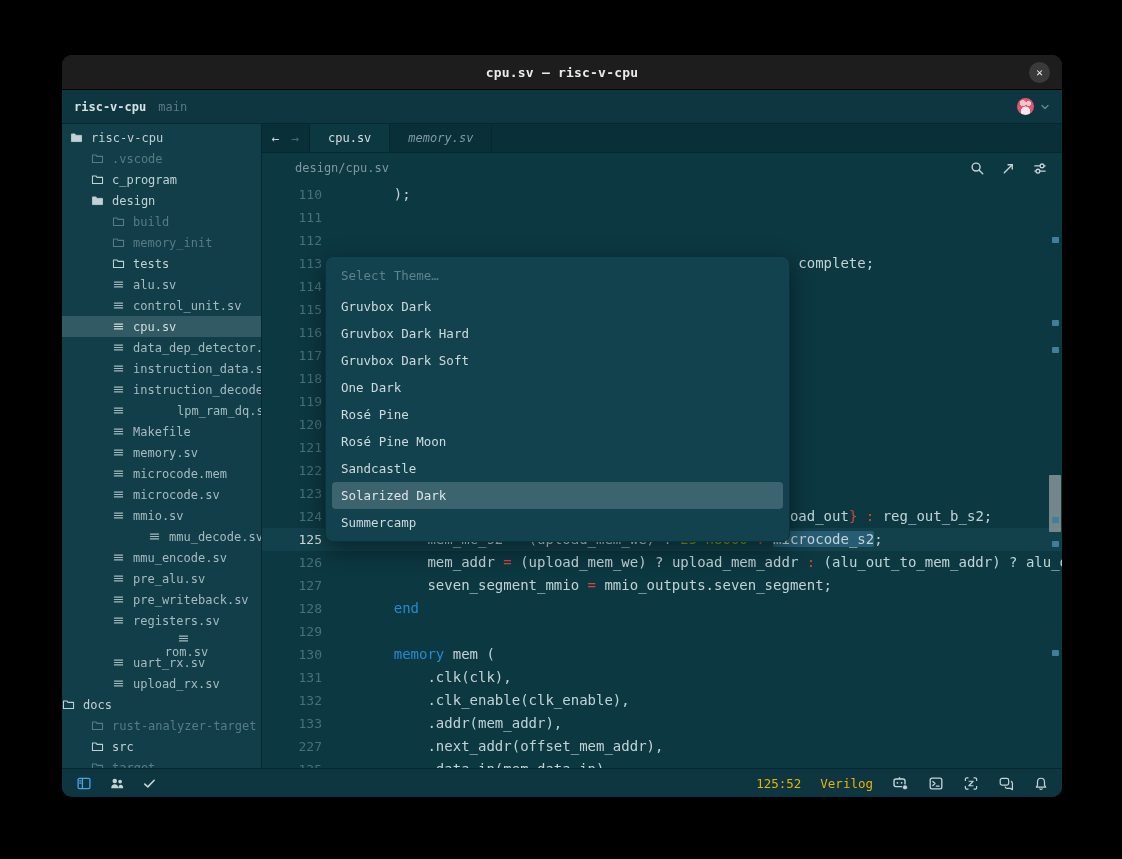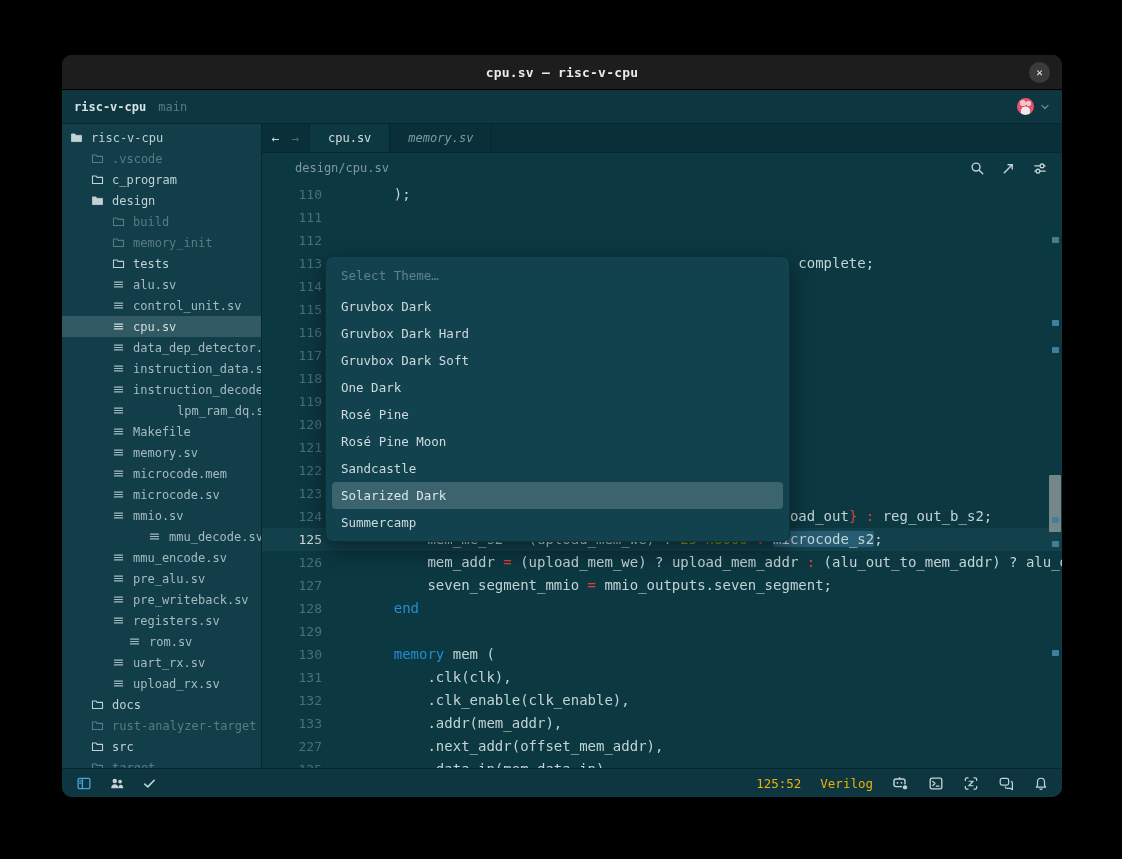--- a/index.html
+++ b/index.html
@@ -185,30 +185,30 @@
               </svg></span><span>mmu_encode.sv</span></div>
           <div class="tree-row tone-normal" style="padding-left: 50px;"><span class="t-icon"><svg width="13" height="13" viewBox="0 0 16 16">
                 <path d="M3 5 H13 M3 8 H13 M3 11 H13" fill="none" stroke="currentColor" stroke-width="1.5" stroke-linecap="round"></path>
               </svg></span><span>pre_alu.sv</span></div>
           <div class="tree-row tone-normal" style="padding-left: 50px;"><span class="t-icon"><svg width="13" height="13" viewBox="0 0 16 16">
                 <path d="M3 5 H13 M3 8 H13 M3 11 H13" fill="none" stroke="currentColor" stroke-width="1.5" stroke-linecap="round"></path>
               </svg></span><span>pre_writeback.sv</span></div>
           <div class="tree-row tone-normal" style="padding-left: 50px;"><span class="t-icon"><svg width="13" height="13" viewBox="0 0 16 16">
                 <path d="M3 5 H13 M3 8 H13 M3 11 H13" fill="none" stroke="currentColor" stroke-width="1.5" stroke-linecap="round"></path>
               </svg></span><span>registers.sv</span></div>
-          <div class="tree-row tone-normal" style="padding-left: 66px;"><span class="t-icon"><svg width="13" height="13" viewBox="0 0 16 16">
+          <div class="tree-row tone-normal" style="padding-left: 50px; flex-direction: column;"><span class="t-icon"><svg width="13" height="13" viewBox="0 0 16 16">
                 <path d="M3 5 H13 M3 8 H13 M3 11 H13" fill="none" stroke="currentColor" stroke-width="1.5" stroke-linecap="round"></path>
               </svg></span><span>rom.sv</span></div>
           <div class="tree-row tone-normal" style="padding-left: 50px;"><span class="t-icon"><svg width="13" height="13" viewBox="0 0 16 16">
                 <path d="M3 5 H13 M3 8 H13 M3 11 H13" fill="none" stroke="currentColor" stroke-width="1.5" stroke-linecap="round"></path>
               </svg></span><span>uart_rx.sv</span></div>
           <div class="tree-row tone-normal" style="padding-left: 50px;"><span class="t-icon"><svg width="13" height="13" viewBox="0 0 16 16">
                 <path d="M3 5 H13 M3 8 H13 M3 11 H13" fill="none" stroke="currentColor" stroke-width="1.5" stroke-linecap="round"></path>
               </svg></span><span>upload_rx.sv</span></div>
-          <div class="tree-row tone-bright" style="padding-left: 29px;"><span class="t-icon"><svg width="13" height="13" viewBox="0 0 16 16">
+          <div class="tree-row tone-bright" style=""><span class="t-icon"><svg width="13" height="13" viewBox="0 0 16 16">
                 <path d="M1.8 13 V3.6 H6 L7.4 5.4 H14.2 V13 Z" fill="none" stroke="currentColor" stroke-width="1.3" stroke-linejoin="round"></path>
               </svg></span><span>docs</span></div>
           <div class="tree-row tone-dim" style="padding-left: 29px;"><span class="t-icon"><svg width="13" height="13" viewBox="0 0 16 16">
                 <path d="M1.8 13 V3.6 H6 L7.4 5.4 H14.2 V13 Z" fill="none" stroke="currentColor" stroke-width="1.3" stroke-linejoin="round"></path>
               </svg></span><span>rust-analyzer-target</span></div>
           <div class="tree-row tone-bright" style="padding-left: 29px;"><span class="t-icon"><svg width="13" height="13" viewBox="0 0 16 16">
                 <path d="M1.8 13 V3.6 H6 L7.4 5.4 H14.2 V13 Z" fill="none" stroke="currentColor" stroke-width="1.3" stroke-linejoin="round"></path>
               </svg></span><span>src</span></div>
           <div class="tree-row tone-dim" style="padding-left: 29px;"><span class="t-icon"><svg width="13" height="13" viewBox="0 0 16 16">
                 <path d="M1.8 13 V3.6 H6 L7.4 5.4 H14.2 V13 Z" fill="none" stroke="currentColor" stroke-width="1.3" stroke-linejoin="round"></path>

